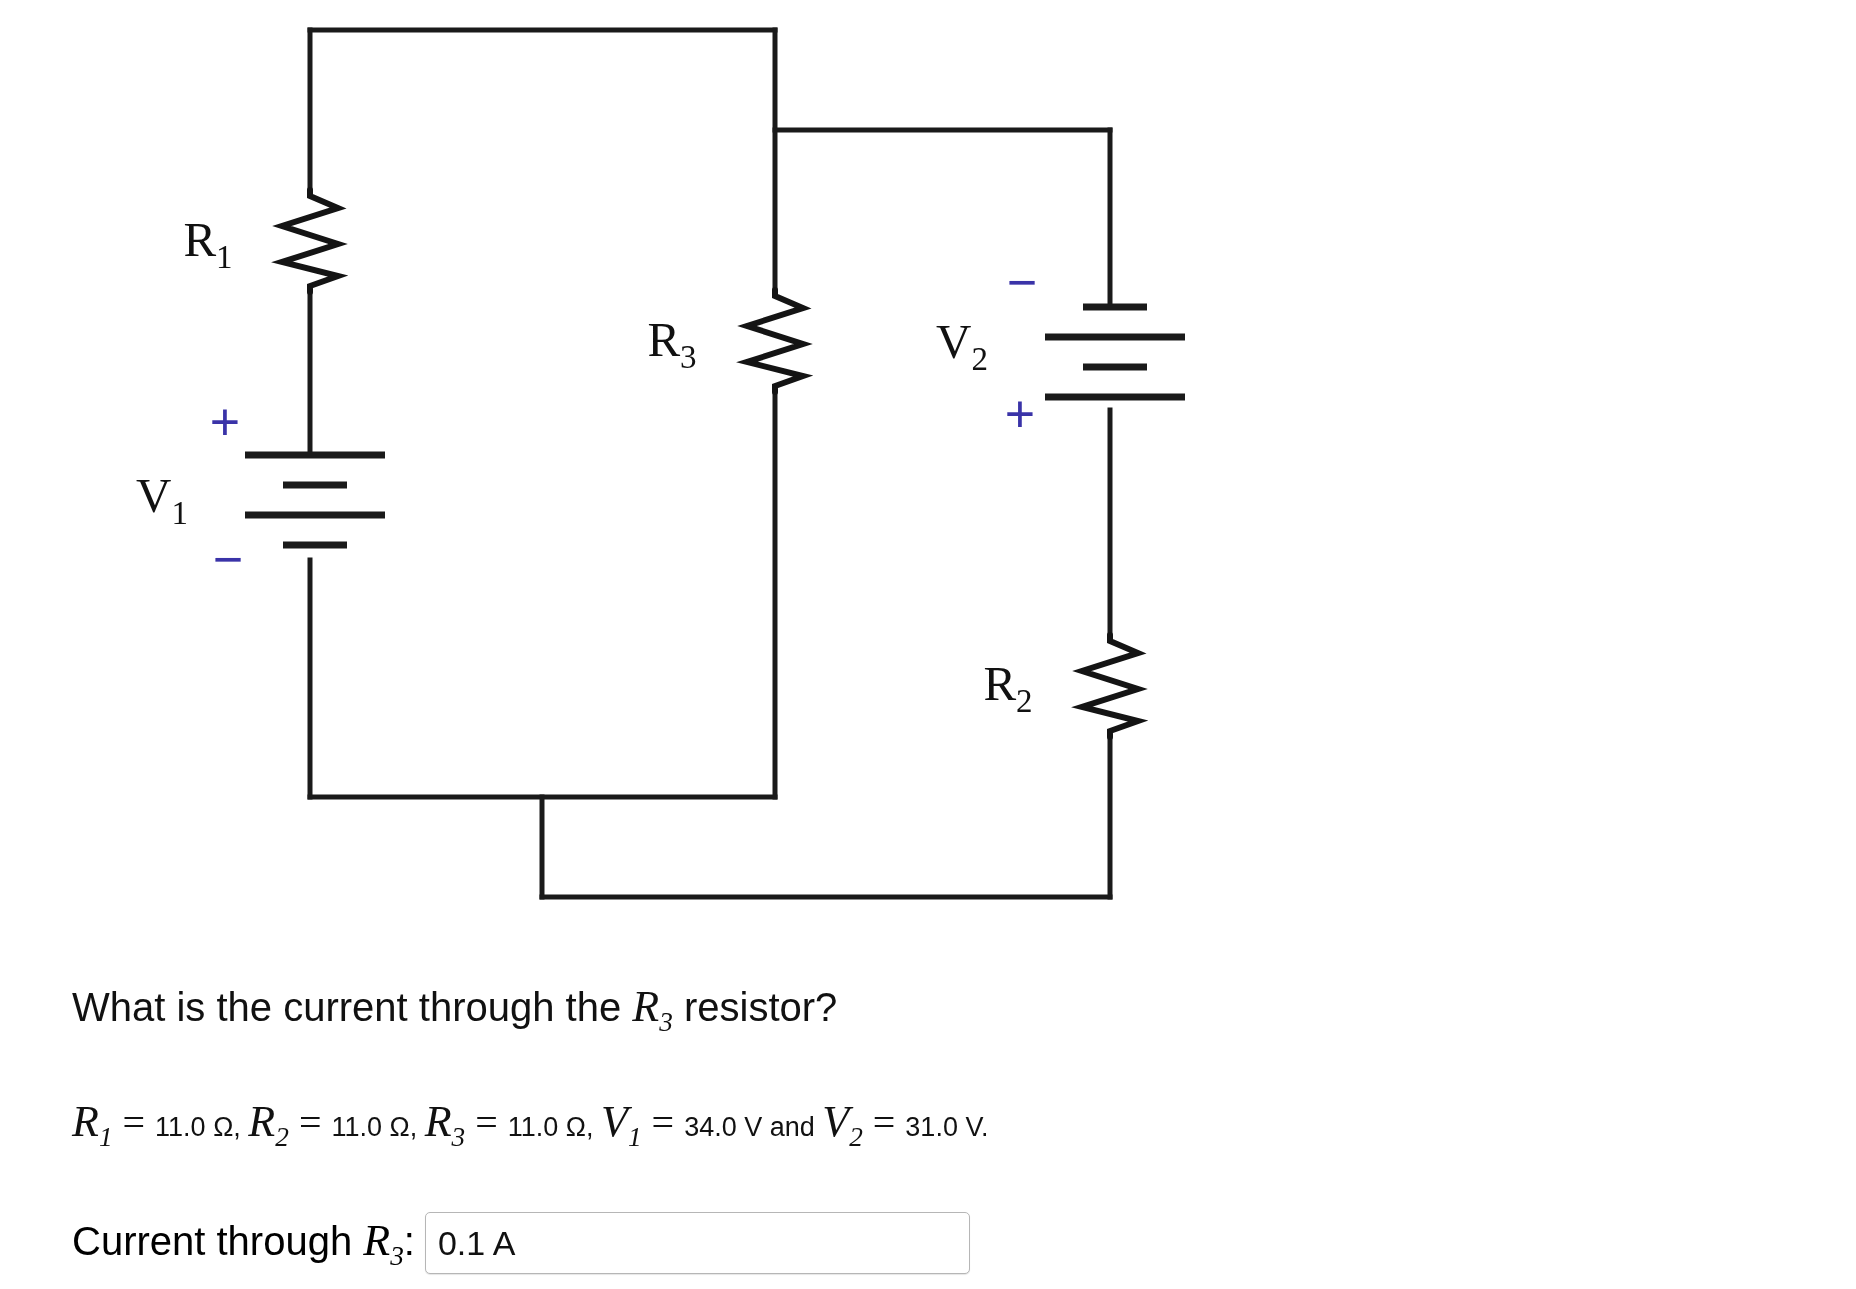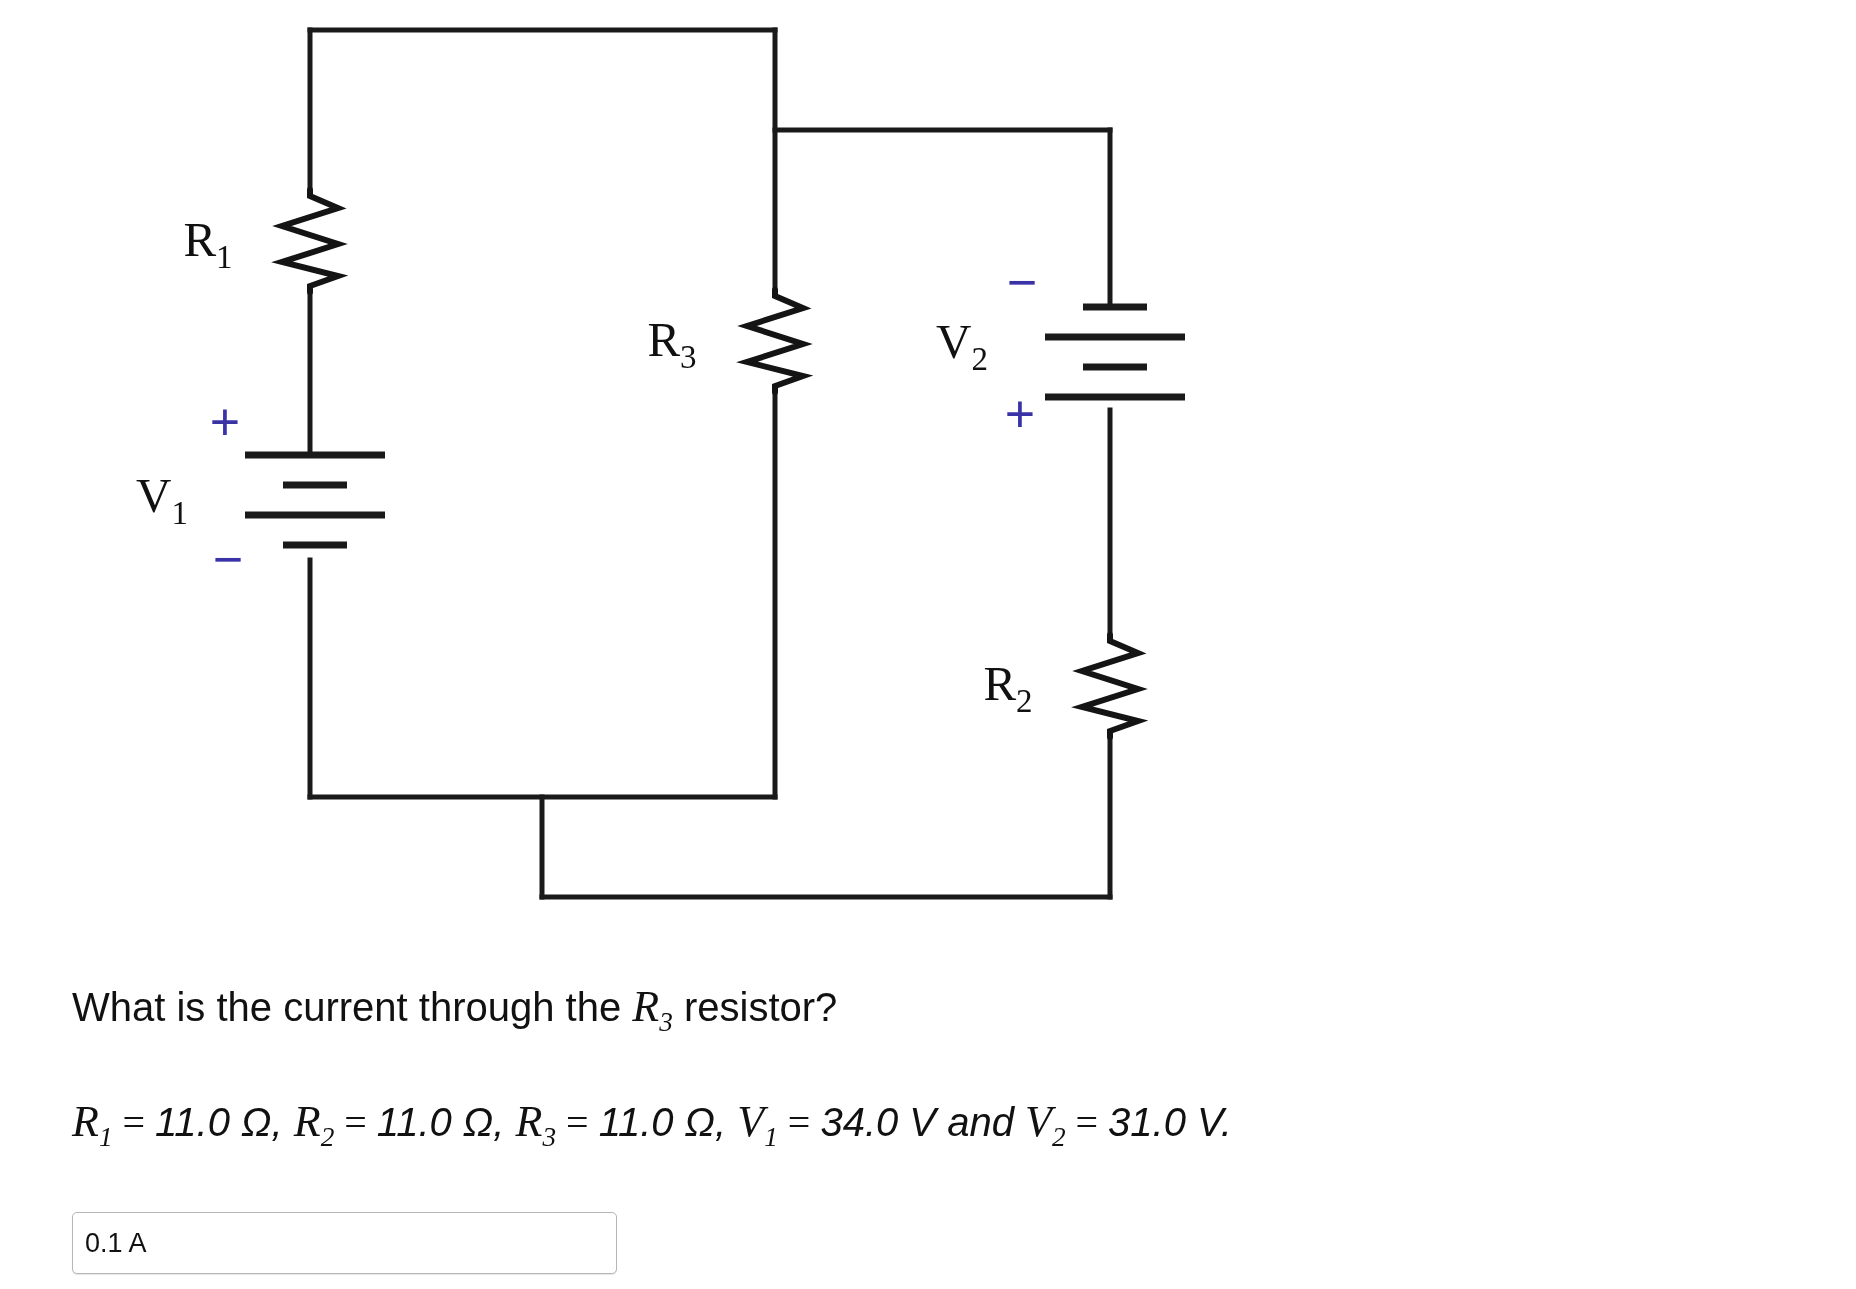--- a/index.html
+++ b/index.html
@@ -27,28 +27,28 @@
   
   #question-block{position:absolute;left:0;top:960px;width:1856px;}
   .qline{font-family:"Liberation Sans",sans-serif;font-size:40px;color:#111;
          line-height:1.0;white-space:nowrap;}
   #question-text{position:absolute;left:72px;top:25px;text-align:center;}
   #values-text{position:absolute;left:72px;top:140px;}
   #answer-row{position:absolute;left:72px;top:252px;display:flex;align-items:center;}
 
   .mvar{font-family:"Liberation Serif",serif;font-style:italic;font-size:44px;}
   .mvar sub{font-style:italic;font-size:0.62em;}
-  .mnum{font-family:"Liberation Sans",sans-serif;font-size:40px;font-style:italic;}
+  .mnum{font-family:"Liberation Sans",sans-serif;font-size:27px;}
   .mserif{font-family:"Liberation Serif",serif;font-size:40px;}
 
   #answer-label{font-family:"Liberation Sans",sans-serif;font-size:40px;margin-right:10px;}
   #answer-input{
     width:545px;height:62px;box-sizing:border-box;
     border:1px solid #b6b6b6;border-radius:5px;background:#fff;
-    font-family:"Liberation Sans",sans-serif;font-size:27px;color:#111;
+    font-family:"Liberation Sans",sans-serif;font-size:34px;color:#111;
     padding:16px 12px;outline:none;
     box-shadow:0 1px 1px rgba(0,0,0,.10);
   }
 </style>
 </head>
 <body>
 
 <div id="page">
 
   <div id="circuit-figure">
@@ -120,17 +120,18 @@
     </svg>
   </div>
 
   <div id="question-block">
 
     <div id="question-text" class="qline"><span>What is the current through the </span><span class="mvar"><span>R</span><sub>3</sub></span><span> resistor?</span></div>
 
     <div id="values-text" class="qline"><span class="mvar"><span>R</span><sub>1</sub></span><span class="mserif">&nbsp;=&nbsp;</span><span class="mnum">11.0 Ω</span><span class="mnum">,&nbsp;</span><span class="mvar"><span>R</span><sub>2</sub></span><span class="mserif">&nbsp;=&nbsp;</span><span class="mnum">11.0 Ω</span><span class="mnum">,&nbsp;</span><span class="mvar"><span>R</span><sub>3</sub></span><span class="mserif">&nbsp;=&nbsp;</span><span class="mnum">11.0 Ω</span><span class="mnum">,&nbsp;</span><span class="mvar"><span>V</span><sub>1</sub></span><span class="mserif">&nbsp;=&nbsp;</span><span class="mnum">34.0 V</span><span class="mnum">&nbsp;and&nbsp;</span><span class="mvar"><span>V</span><sub>2</sub></span><span class="mserif">&nbsp;=&nbsp;</span><span class="mnum">31.0 V</span><span class="mnum">.</span></div>
 
     <div id="answer-row">
+      <span id="answer-label"><span>Current through </span><span class="mvar"><span>R</span><sub>3</sub></span><span>:</span></span>
       <input id="answer-input" type="text" value="0.1 A" style="">
     </div>
 
   </div>
 </div>
 
 </body></html>

